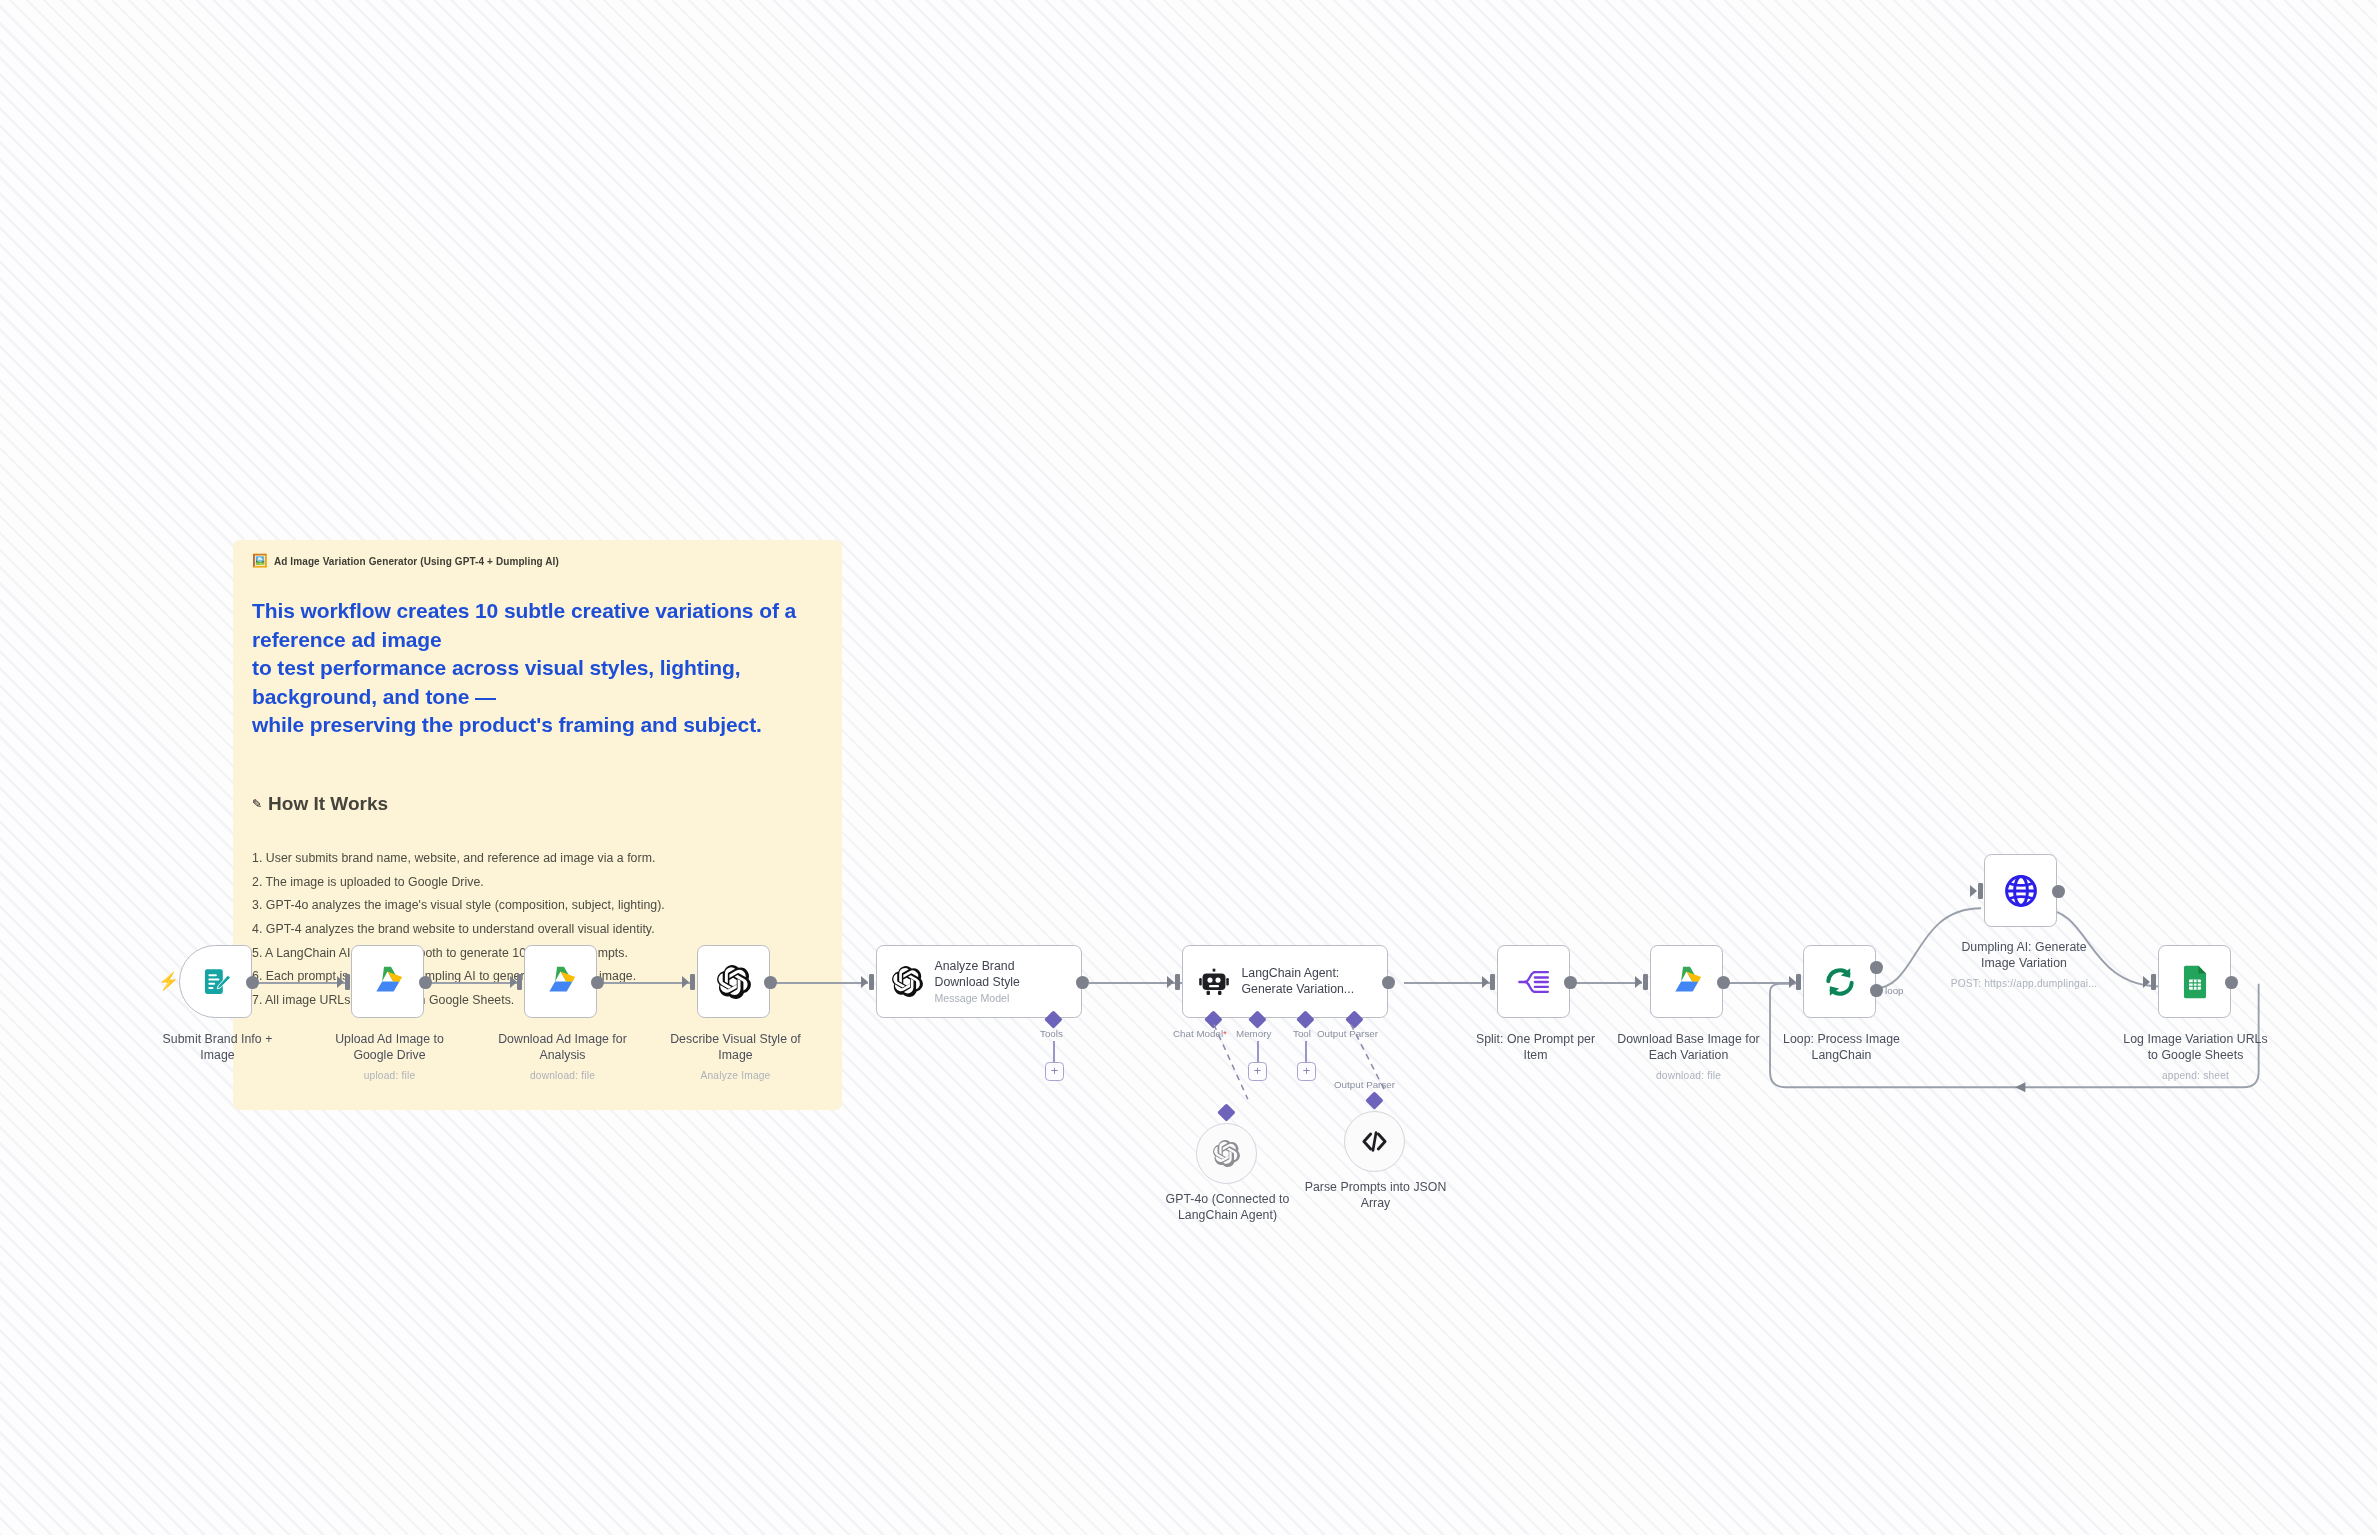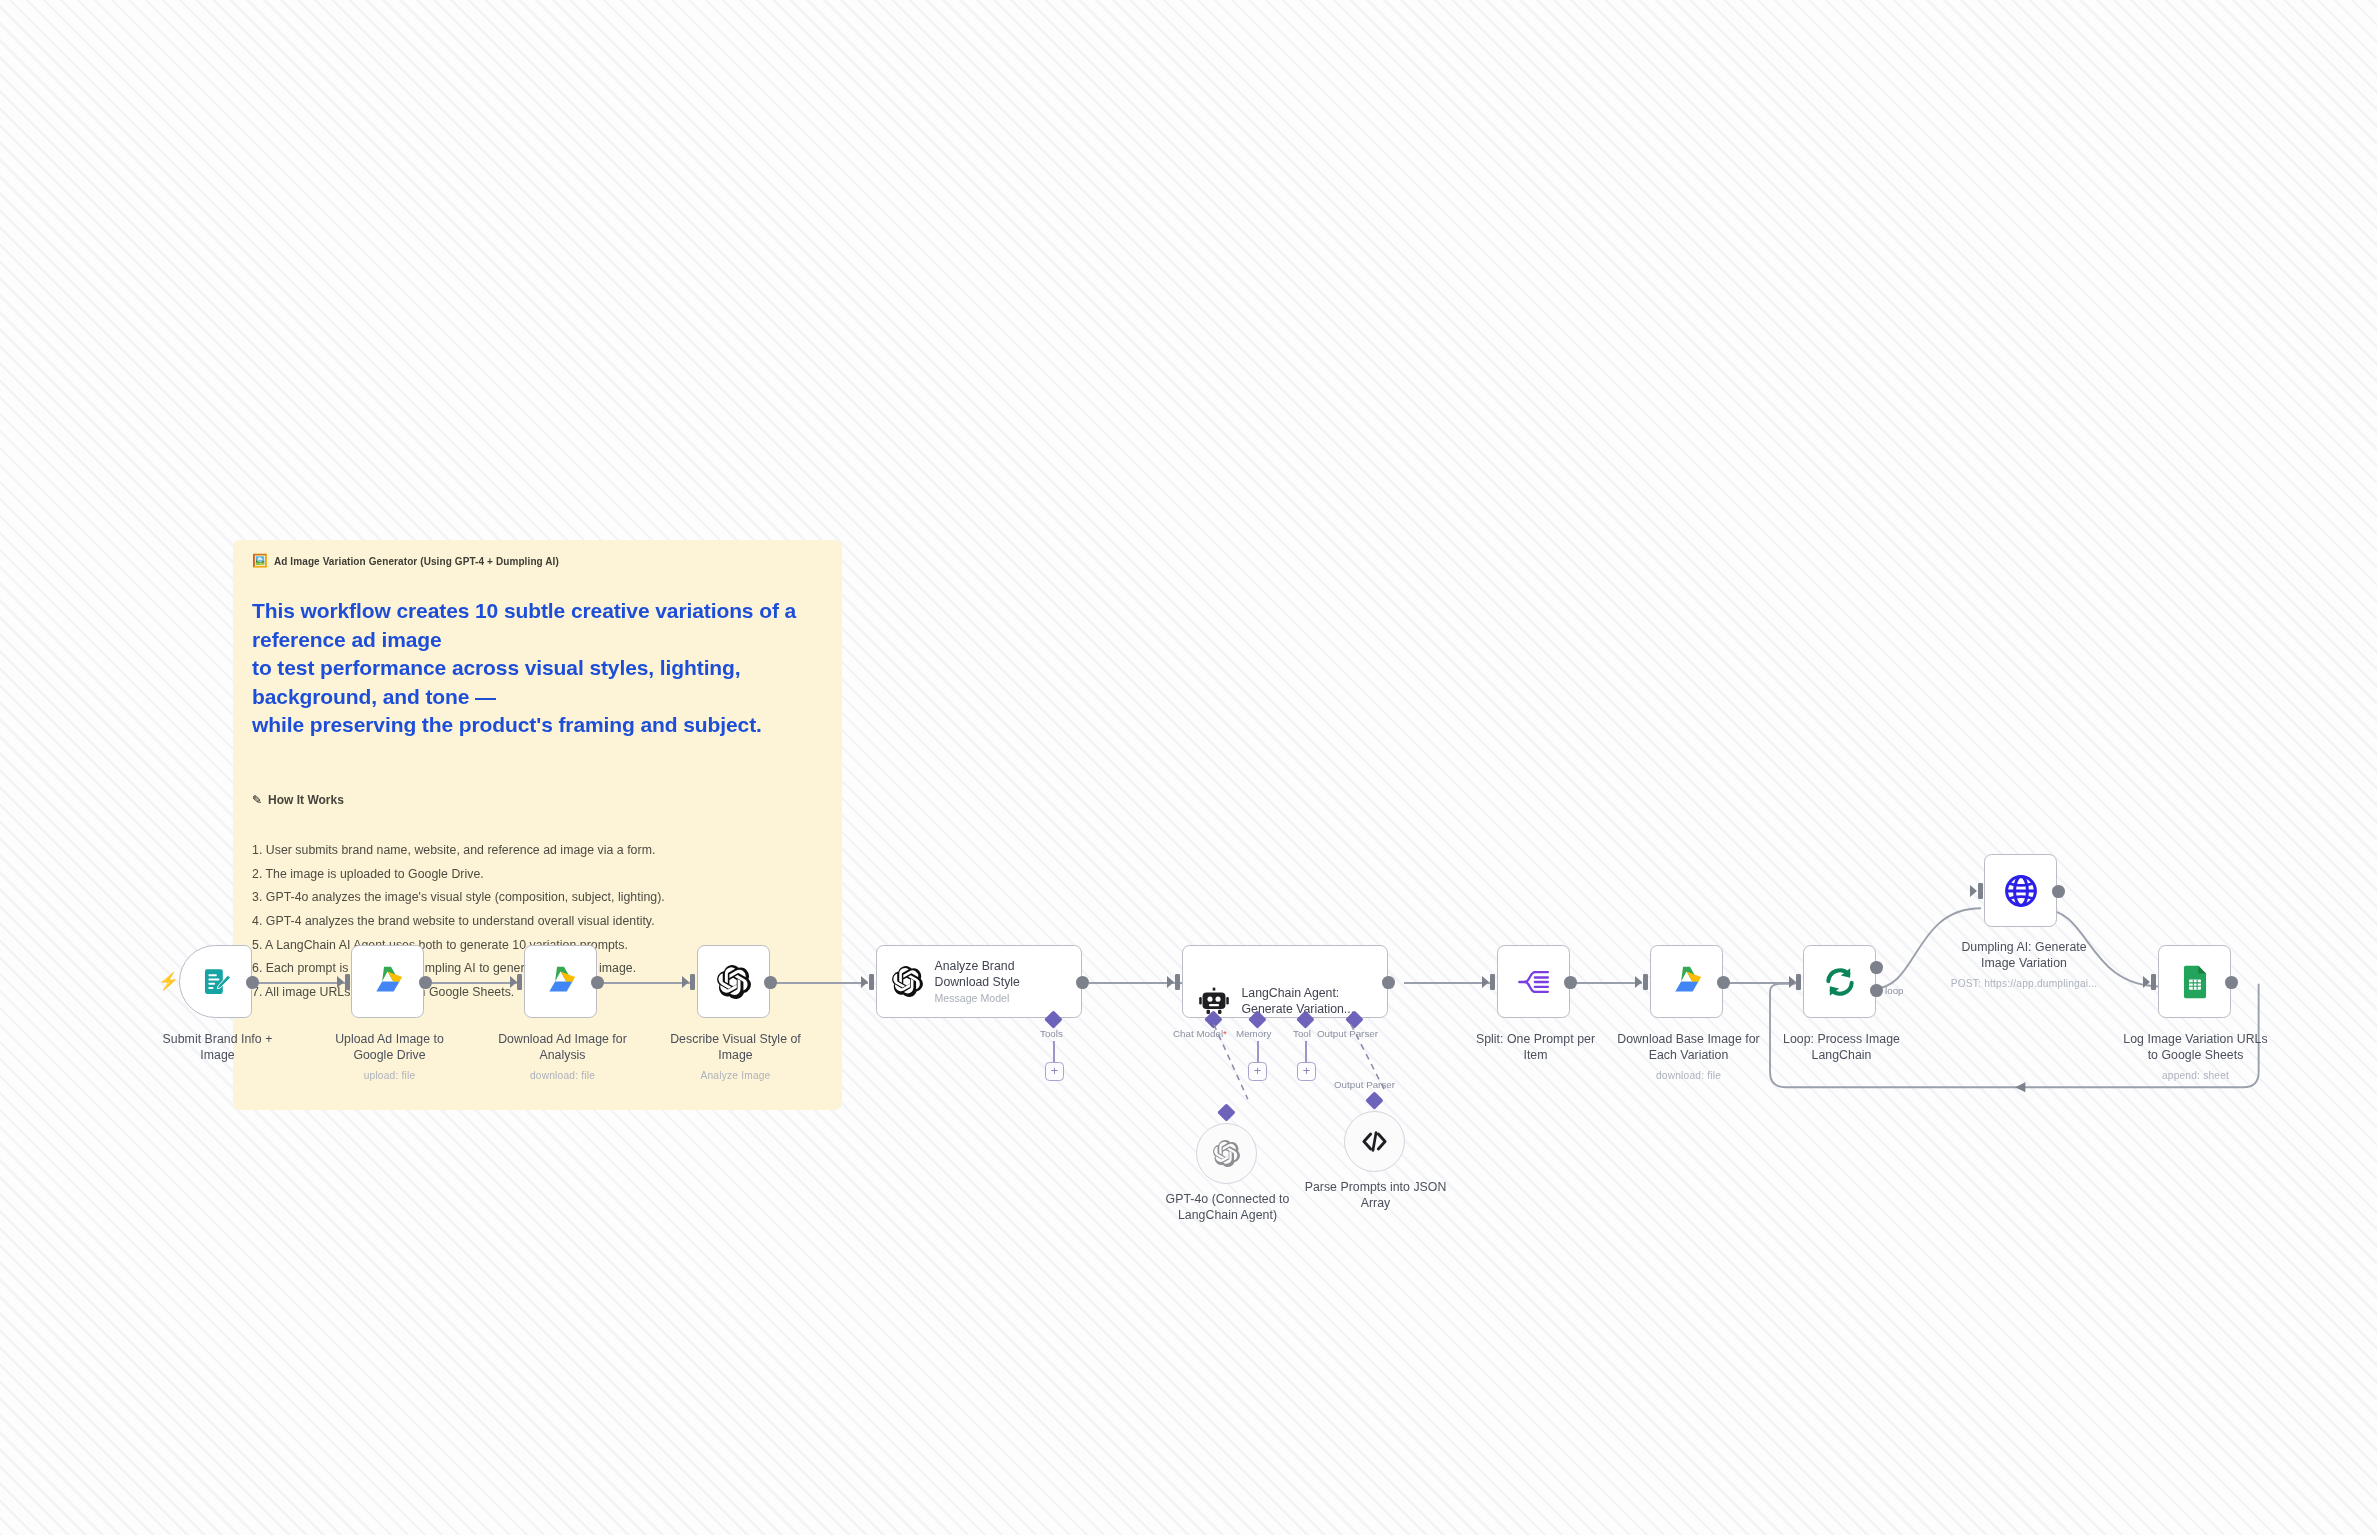--- a/index.html
+++ b/index.html
@@ -61,21 +61,21 @@
   }
   .sticky-sub-head {
     display: flex;
     align-items: center;
     gap: 6px;
     margin-top: 53px;
     margin-bottom: 32px;
   }
   .sticky-sub-head-icon { font-size: 12px; }
   .sticky-sub-head-text {
-    font-size: 12px;
+    font-size: 19px;
     font-weight: 700;
     color: #44443c;
   }
   .sticky-steps { list-style: none; }
   .sticky-steps li {
     font-size: 12.3px;
     color: #4c4c42;
     line-height: 1.93;
     letter-spacing: 0.04px;
   }
@@ -367,21 +367,21 @@
 
   <div class="diamond" style="left:1047px; top:1013px;"></div>
   <div class="sub-label" style="left:1040px; top:1028px;">
     <span>Tools</span>
   </div>
   <div class="sub-stem" style="left:1053px; top:1041px; height:22px;"></div>
   <div class="plus-btn" style="left:1045px; top:1062px;">+</div>
 
   <div class="in-arrow" style="left:1167px; top:976px;"></div>
   <div class="in-bar" style="left:1175px; top:974px;"></div>
-  <div class="node wide" style="left:1182px; top:945px;align-items:flex-end;">
+  <div class="node wide" style="left:1182px; top:945px;">
     <span class="node-icon">
       <svg width="32" height="32" viewBox="0 0 24 24">
         <path fill="#1f1f23" d="M11 2h2v2.2h-2z"></path>
         <rect x="3.4" y="5.6" width="17.2" height="12.4" rx="3" fill="#1f1f23"></rect>
         <circle cx="9" cy="10.6" r="1.9" fill="#ffffff"></circle>
         <circle cx="15" cy="10.6" r="1.9" fill="#ffffff"></circle>
         <rect x="8.2" y="14.3" width="7.6" height="1.7" rx="0.8" fill="#ffffff"></rect>
         <rect x="0.9" y="9" width="1.9" height="5.6" rx="0.9" fill="#1f1f23"></rect>
         <rect x="21.2" y="9" width="1.9" height="5.6" rx="0.9" fill="#1f1f23"></rect>
         <rect x="6.4" y="18.6" width="2.6" height="3.2" rx="0.9" fill="#1f1f23"></rect>

